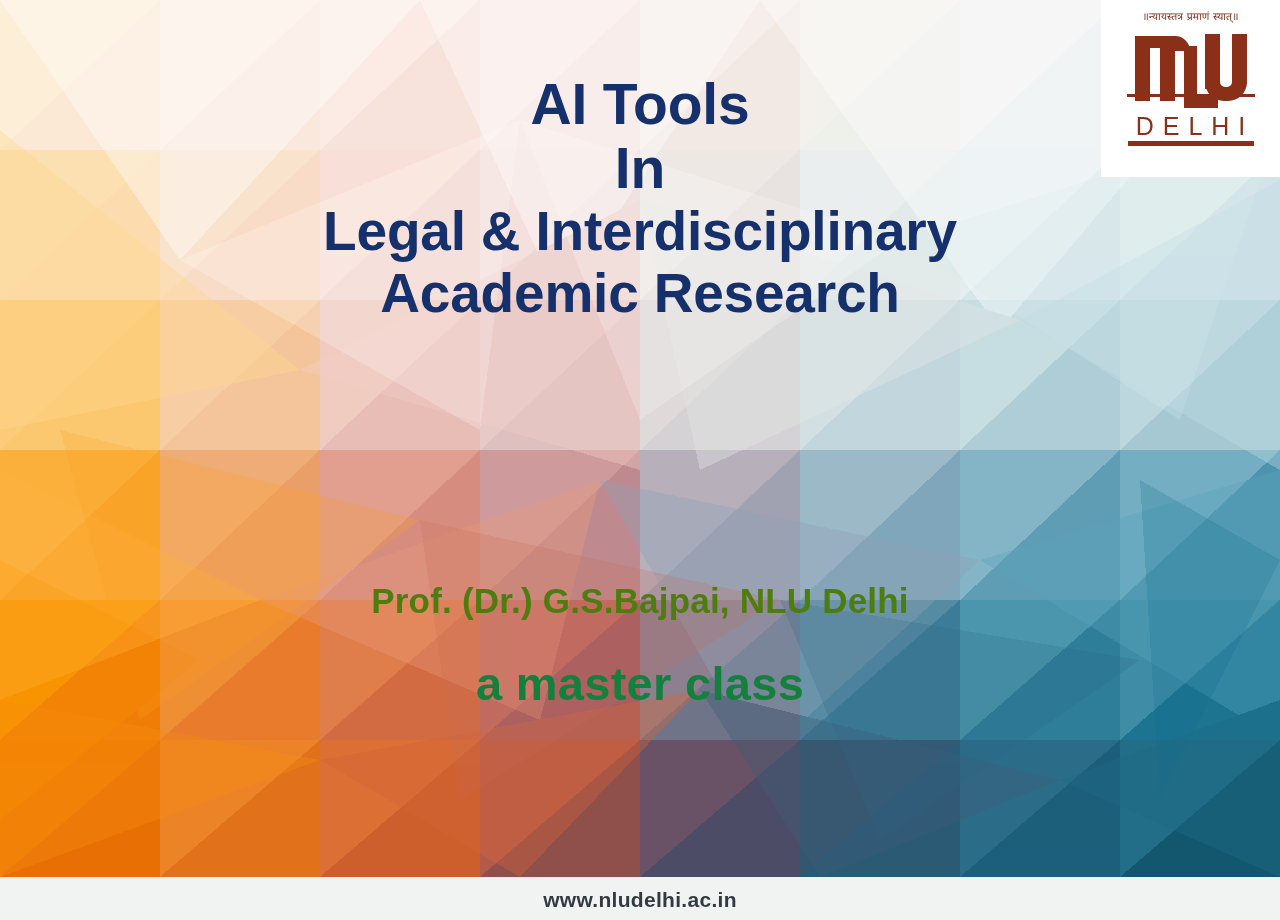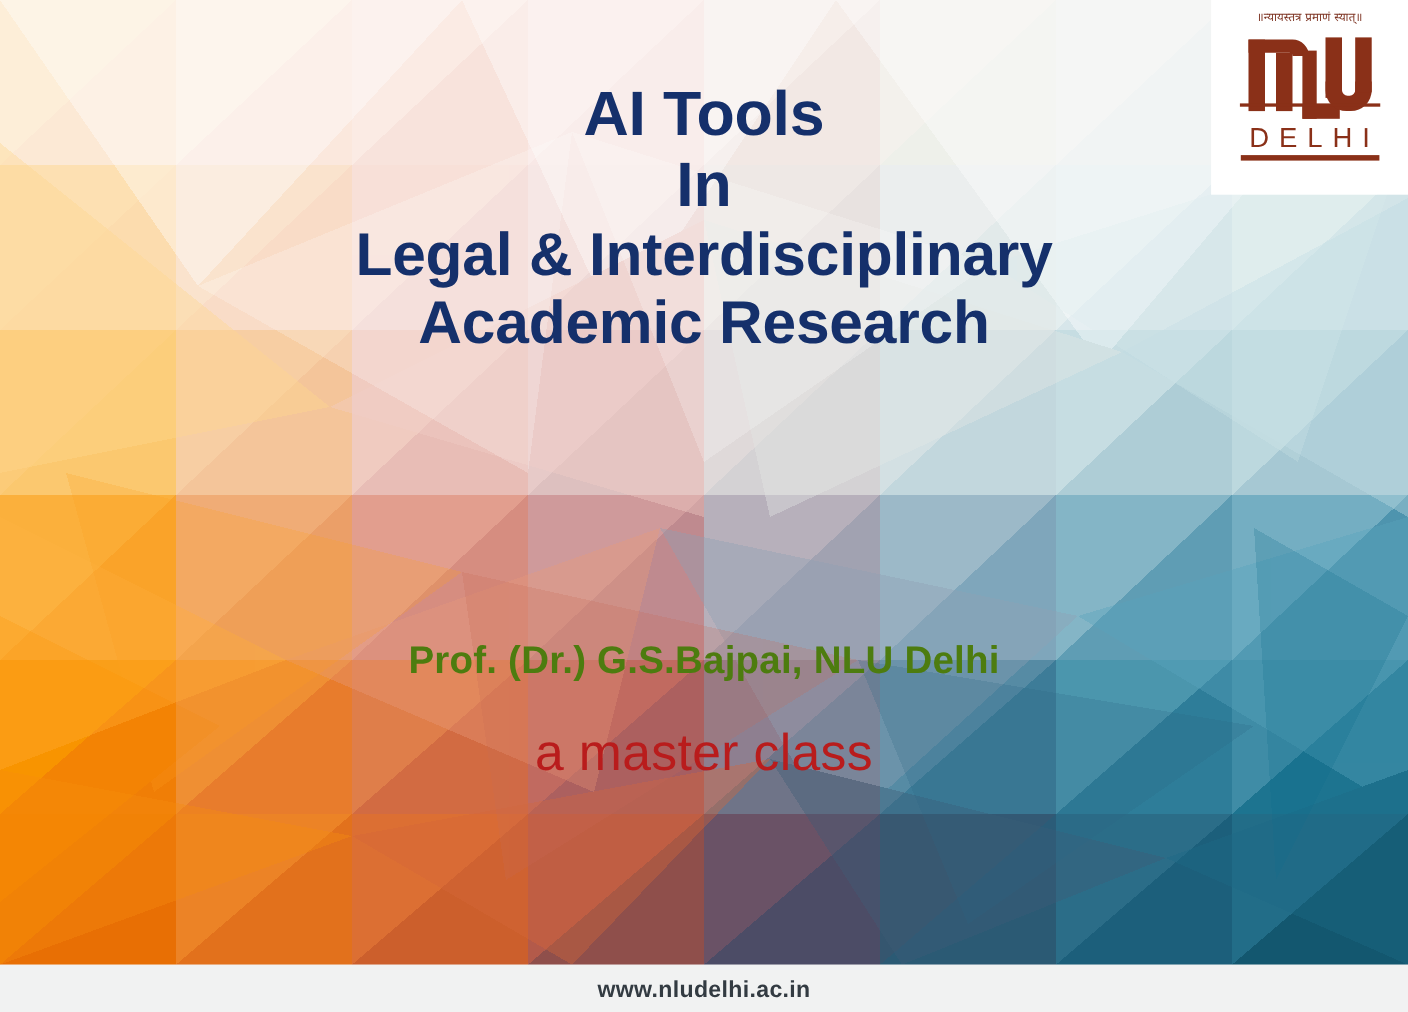--- a/index.html
+++ b/index.html
@@ -105,22 +105,22 @@
     white-space: nowrap;
   }
 
   #subtitle {
     position: absolute;
     left: 0;
     top: 656px;
     width: 1280px;
     text-align: center;
     font-size: 47px;
-    font-weight: 400;
-    color: #b91c1c;
+    font-weight: 700;
+    color: #15803d;
     letter-spacing: 0.3px;
     white-space: nowrap;
   }
 
   
   #footer {
     position: absolute;
     left: 0;
     top: 877px;
     width: 1280px;

